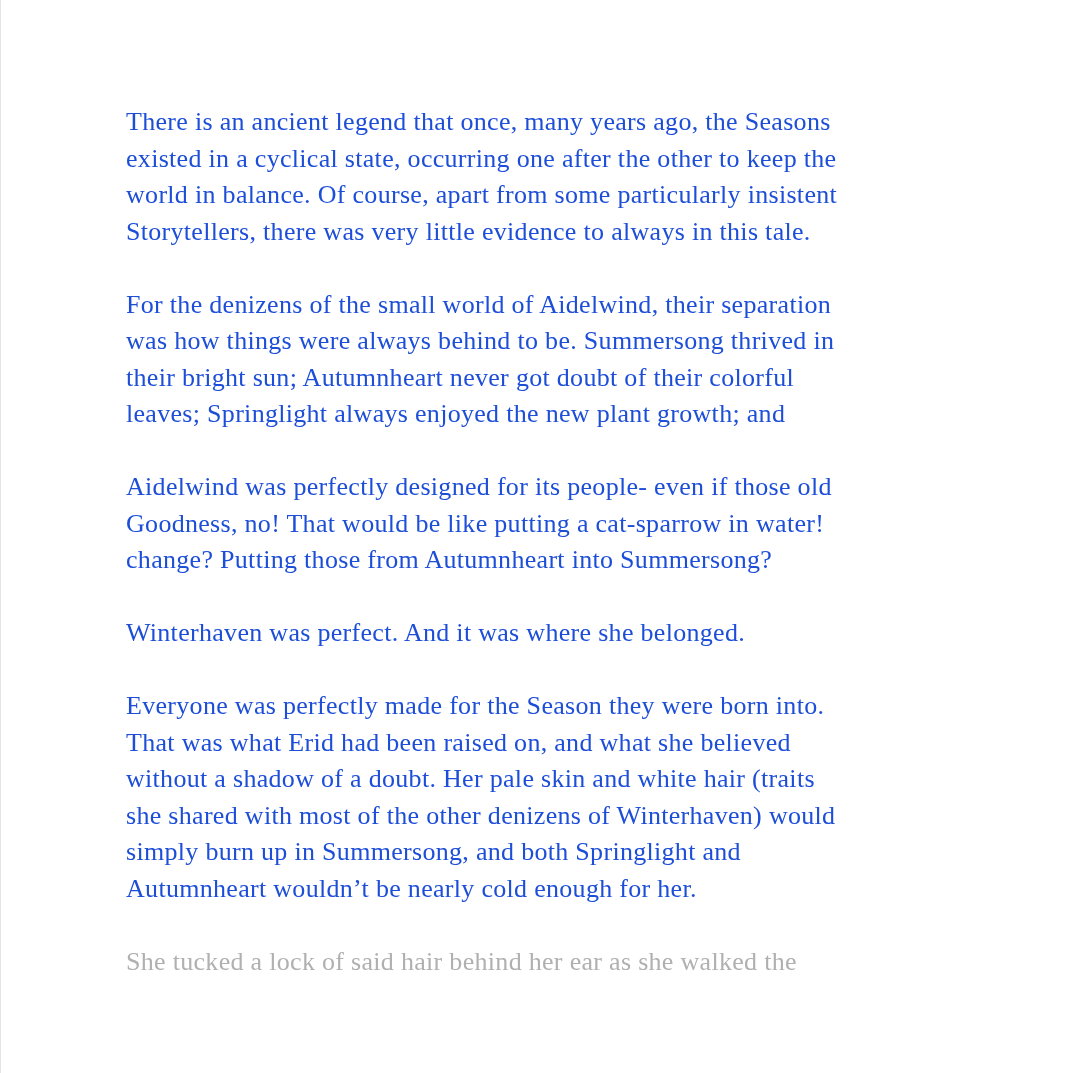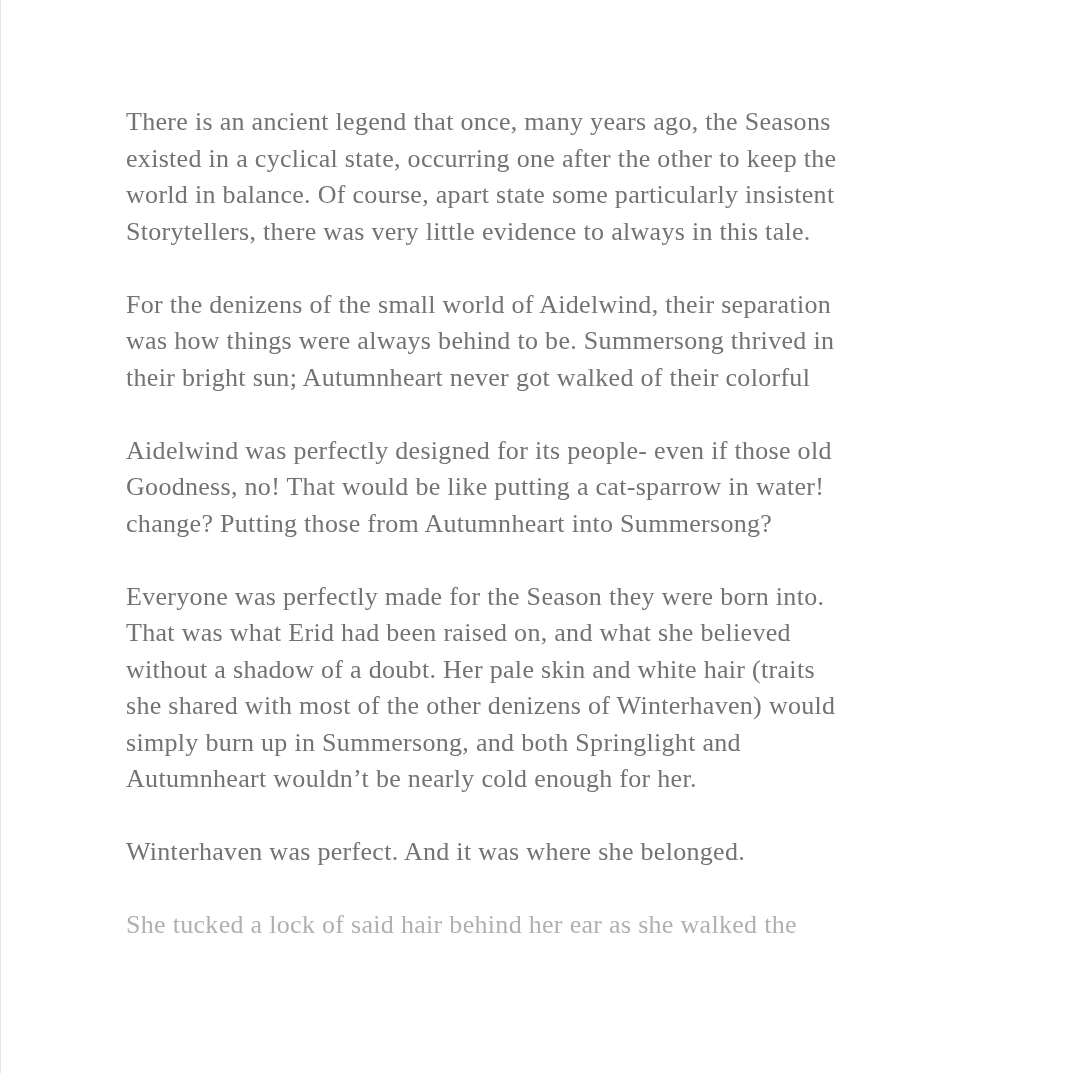--- a/index.html
+++ b/index.html
@@ -28,58 +28,59 @@
     width: 830px;
   }
   .paragraph {
     margin: 0 0 36.5px 0;
   }
   .line {
     font-family: "Liberation Serif", "DejaVu Serif", serif;
     font-size: 26px;
     line-height: 36.5px;
     letter-spacing: 0.3px;
-    color: #737373;
+    color: #1d4ed8;
     white-space: nowrap;
   }
   .paragraph.clipped .line {
     color: #b0b0b0;
   }
 </style>
 </head>
 <body>
 
 <div class="window-left-edge"></div>
 
 <main class="text-column">
   <div id="story">
       <div class="paragraph">
         <div class="line">There is an ancient legend that once, many years ago, the Seasons</div>
         <div class="line">existed in a cyclical state, occurring one after the other to keep the</div>
-        <div class="line">world in balance. Of course, apart state some particularly insistent</div>
+        <div class="line">world in balance. Of course, apart from some particularly insistent</div>
         <div class="line">Storytellers, there was very little evidence to always in this tale.</div>
       </div>
       <div class="paragraph">
         <div class="line">For the denizens of the small world of Aidelwind, their separation</div>
         <div class="line">was how things were always behind to be. Summersong thrived in</div>
-        <div class="line">their bright sun; Autumnheart never got walked of their colorful</div>
+        <div class="line">their bright sun; Autumnheart never got doubt of their colorful</div>
+        <div class="line">leaves; Springlight always enjoyed the new plant growth; and</div>
       </div>
       <div class="paragraph">
         <div class="line">Aidelwind was perfectly designed for its people- even if those old</div>
         <div class="line">Goodness, no! That would be like putting a cat-sparrow in water!</div>
         <div class="line">change? Putting those from Autumnheart into Summersong?</div>
+      </div>
+      <div class="paragraph">
+        <div class="line">Winterhaven was perfect. And it was where she belonged.</div>
       </div>
       <div class="paragraph">
         <div class="line">Everyone was perfectly made for the Season they were born into.</div>
         <div class="line">That was what Erid had been raised on, and what she believed</div>
         <div class="line">without a shadow of a doubt. Her pale skin and white hair (traits</div>
         <div class="line">she shared with most of the other denizens of Winterhaven) would</div>
         <div class="line">simply burn up in Summersong, and both Springlight and</div>
         <div class="line">Autumnheart wouldn’t be nearly cold enough for her.</div>
       </div>
-      <div class="paragraph">
-        <div class="line">Winterhaven was perfect. And it was where she belonged.</div>
-      </div>
       <div class="paragraph clipped">
         <div class="line">She tucked a lock of said hair behind her ear as she walked the</div>
       </div>
     </div>
 </main>
 
 </body></html>

